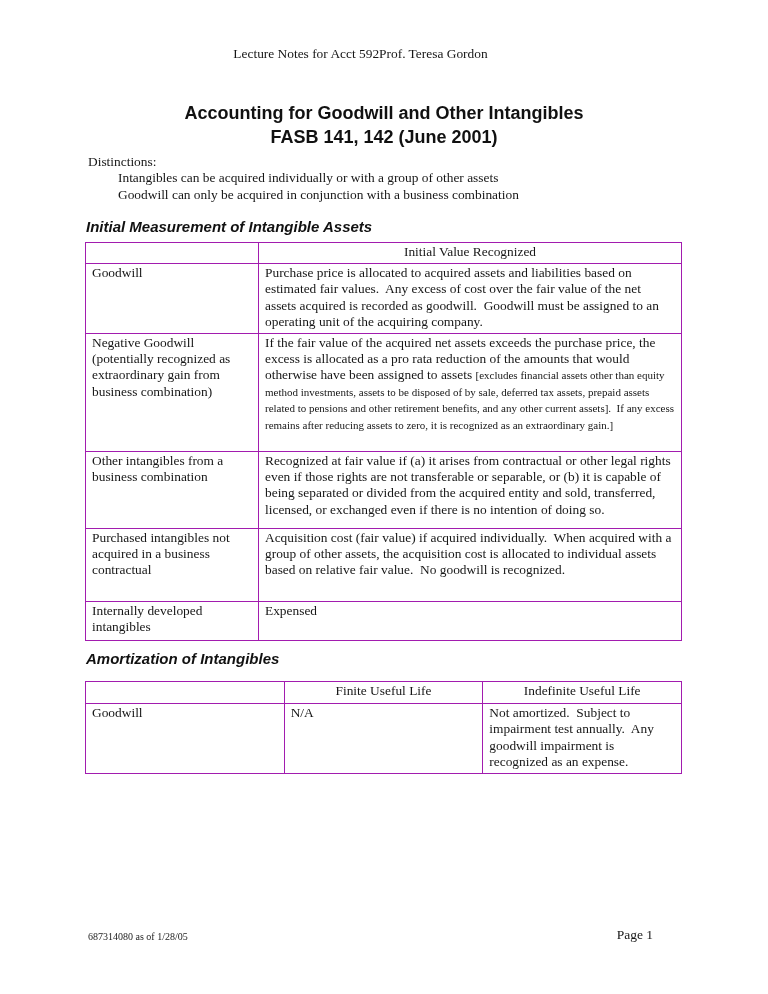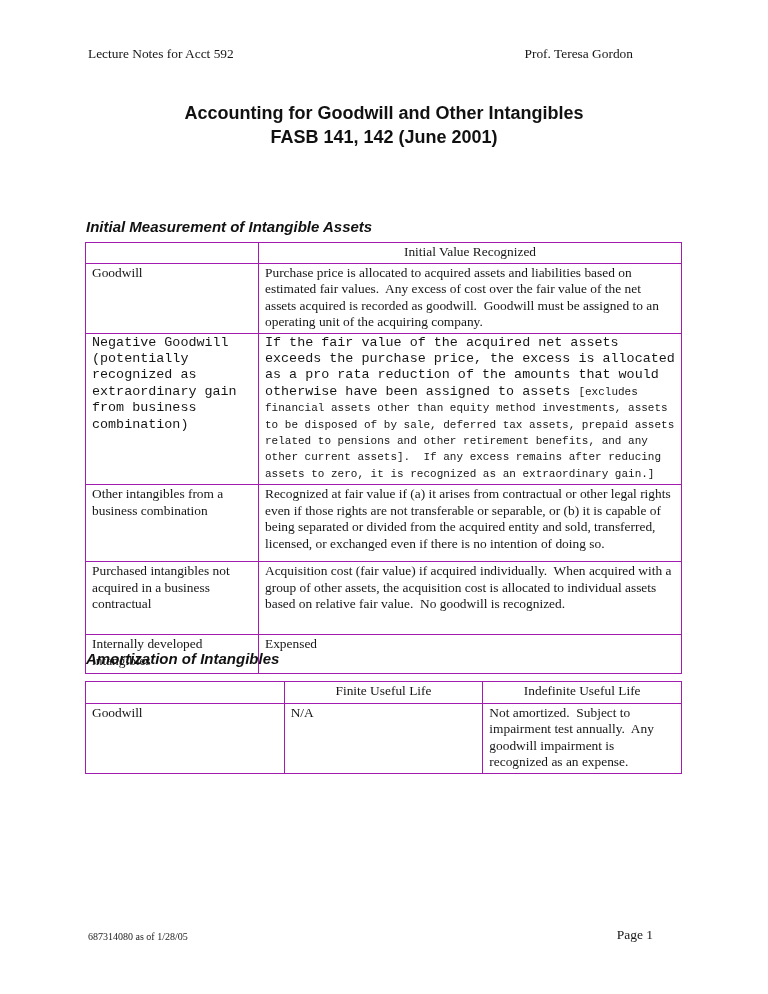--- a/index.html
+++ b/index.html
@@ -14,21 +14,21 @@
     font-family: "Liberation Serif", "DejaVu Serif", serif;
     font-size: 13.4px;
   }
   
   .hdr {
     position: absolute;
     left: 88px;
     right: 135px;
     top: 46px;
     display: flex;
-    justify-content: space-between;
+    justify-content: center;
     font-size: 13.4px;
   }
   
   .doc-title {
     position: absolute;
     left: 0;
     right: 0;
     top: 101px;
     text-align: center;
     font-family: "Liberation Sans", "DejaVu Sans", sans-serif;
@@ -106,34 +106,39 @@
   <div class="hdr">
     <span>Lecture Notes for Acct 592</span>
     <span>Prof. Teresa Gordon</span>
   </div>
 
   <div class="doc-title">
     <div>Accounting for Goodwill and Other Intangibles</div>
     <div>FASB 141, 142 (June 2001)</div>
   </div>
 
+  <div class="distinctions">
+    <div>Distinctions:</div>
+    <div class="item">Intangibles can be acquired individually or with a group of other assets</div>
+    <div class="item">Goodwill can only be acquired in conjunction with a business combination</div>
+  </div>
 
   <div class="sec-heading sec1">Initial Measurement of Intangible Assets</div>
 
   <table class="doc-table tbl1">
     <tbody>
         <tr style="height:21px;">
       <td class="col-label"></td>
       <td class="center">Initial Value Recognized</td>
     </tr>
     <tr style="height:66px;">
       <td class="col-label">Goodwill</td>
       <td>Purchase price is allocated to acquired assets and liabilities based on estimated fair values.  Any excess of cost over the fair value of the net assets acquired is recorded as goodwill.  Goodwill must be assigned to an operating unit of the acquiring company.</td>
     </tr>
-    <tr style="height:118px;font-family:Liberation Mono, monospace;">
+    <tr style="height:118px;">
       <td class="col-label">Negative Goodwill (potentially recognized as extraordinary gain from business combination)</td>
       <td><span>If the fair value of the acquired net assets exceeds the purchase price, the excess is allocated as a pro rata reduction of the amounts that would otherwise have been assigned to assets </span><span class="small-note">[excludes financial assets other than equity method investments, assets to be disposed of by sale, deferred tax assets, prepaid assets related to pensions and other retirement benefits, and any other current assets].  If any excess remains after reducing assets to zero, it is recognized as an extraordinary gain.]</span></td>
     </tr>
     <tr style="height:77px;">
       <td class="col-label">Other intangibles from a business combination</td>
       <td>Recognized at fair value if (a) it arises from contractual or other legal rights even if those rights are not transferable or separable, or (b) it is capable of being separated or divided from the acquired entity and sold, transferred, licensed, or exchanged even if there is no intention of doing so.</td>
     </tr>
     <tr style="height:73px;">
       <td class="col-label">Purchased intangibles not acquired in a business contractual</td>
       <td>Acquisition cost (fair value) if acquired individually.  When acquired with a group of other assets, the acquisition cost is allocated to individual assets based on relative fair value.  No goodwill is recognized.</td>

